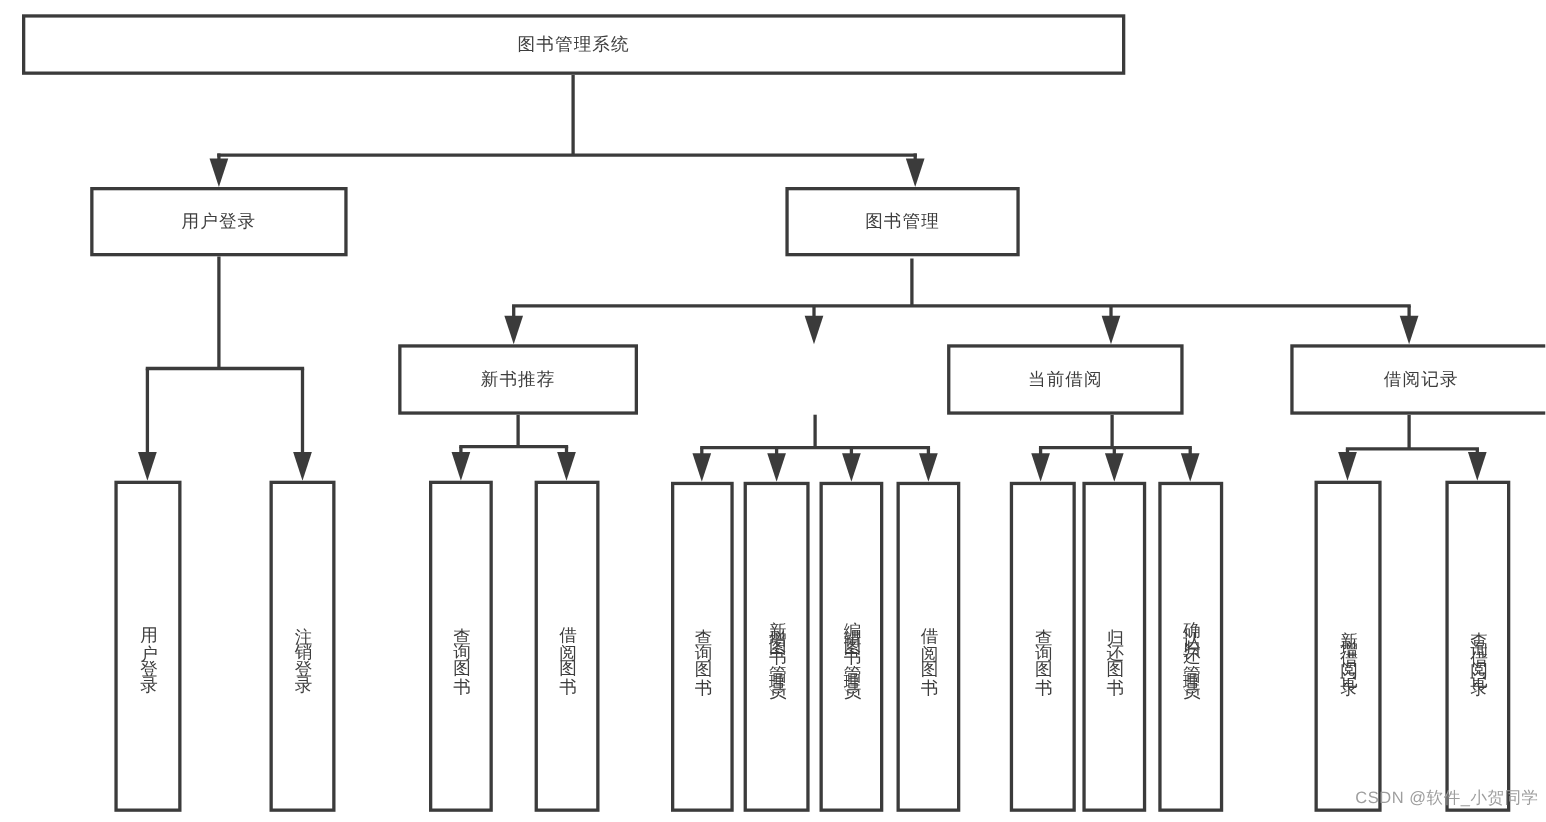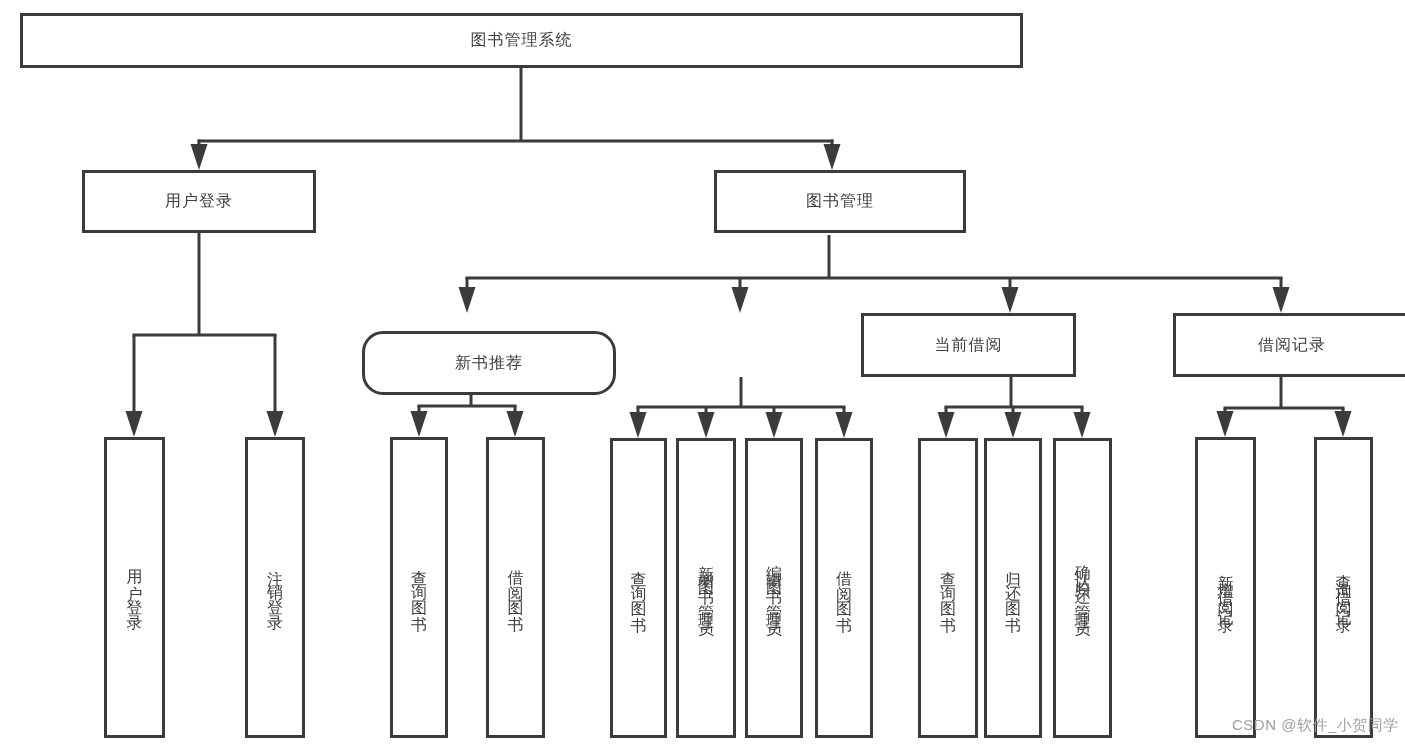--- a/index.html
+++ b/index.html
@@ -114,25 +114,25 @@
     <polygon class="ar" points="1343,437 1334.5,411 1351.5,411"></polygon>
   </svg>
 
   <div class="node" style="left:20px; top:13px; width:1003px; height:55px;">
     <span>图书管理系统</span>
   </div>
 
   <div class="node" style="left:82px; top:170px; width:234px; height:63px;">
     <span>用户登录</span>
   </div>
-  <div class="node" style="left:714px; top:170px; width:252px; height:63px;">
+  <div class="node" style="left:714px; top:170px; width:213px; height:63px;">
     <span>图书管理</span>
   </div>
 
-  <div class="node" style="left:362px; top:331px; width:254px; height:64px;border-radius:21px;">
+  <div class="node" style="left:362px; top:313px; width:218px; height:64px;">
     <span>新书推荐</span>
   </div>
   <div class="node" style="left:861px; top:313px; width:215px; height:64px;">
     <span>当前借阅</span>
   </div>
   <div class="node" style="left:1173px; top:313px; width:238px; height:64px;">
     <span>借阅记录</span>
   </div>
 
   <div class="node vnode" style="left:104px; top:437px; width:61px; height:301px;">

